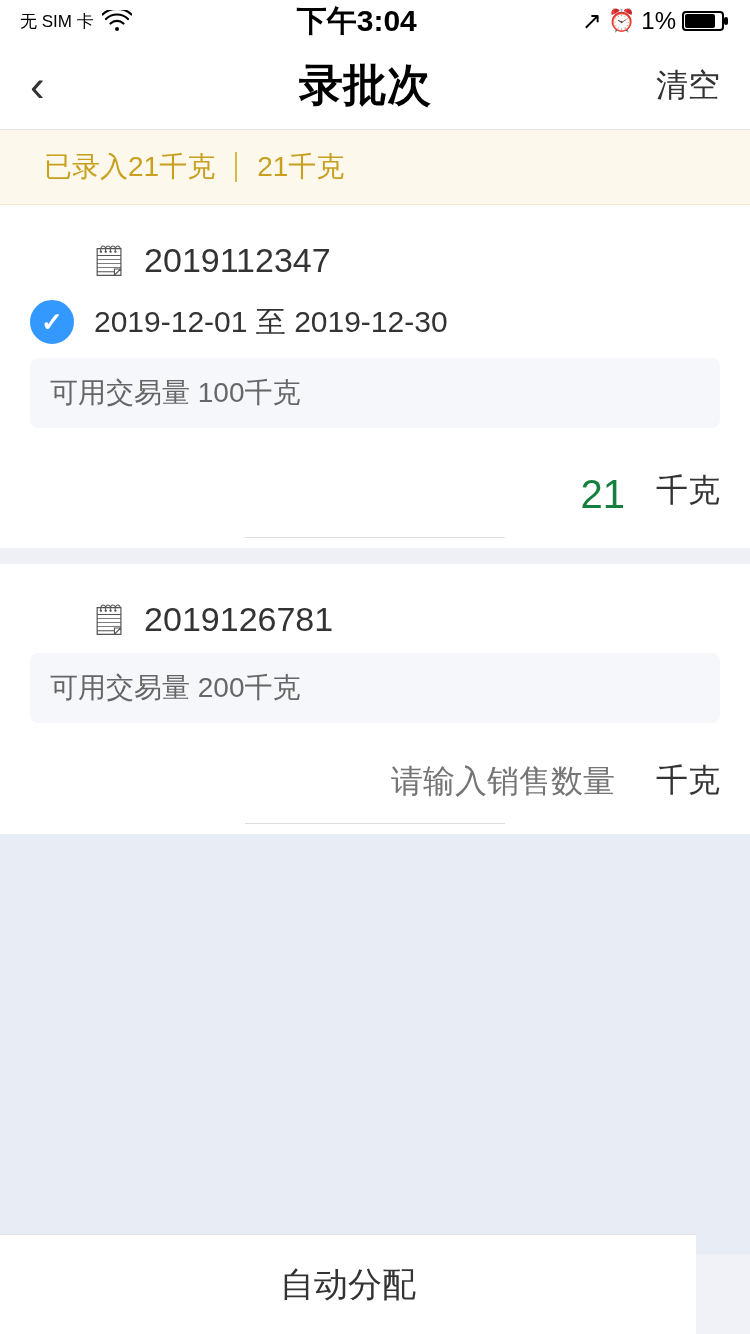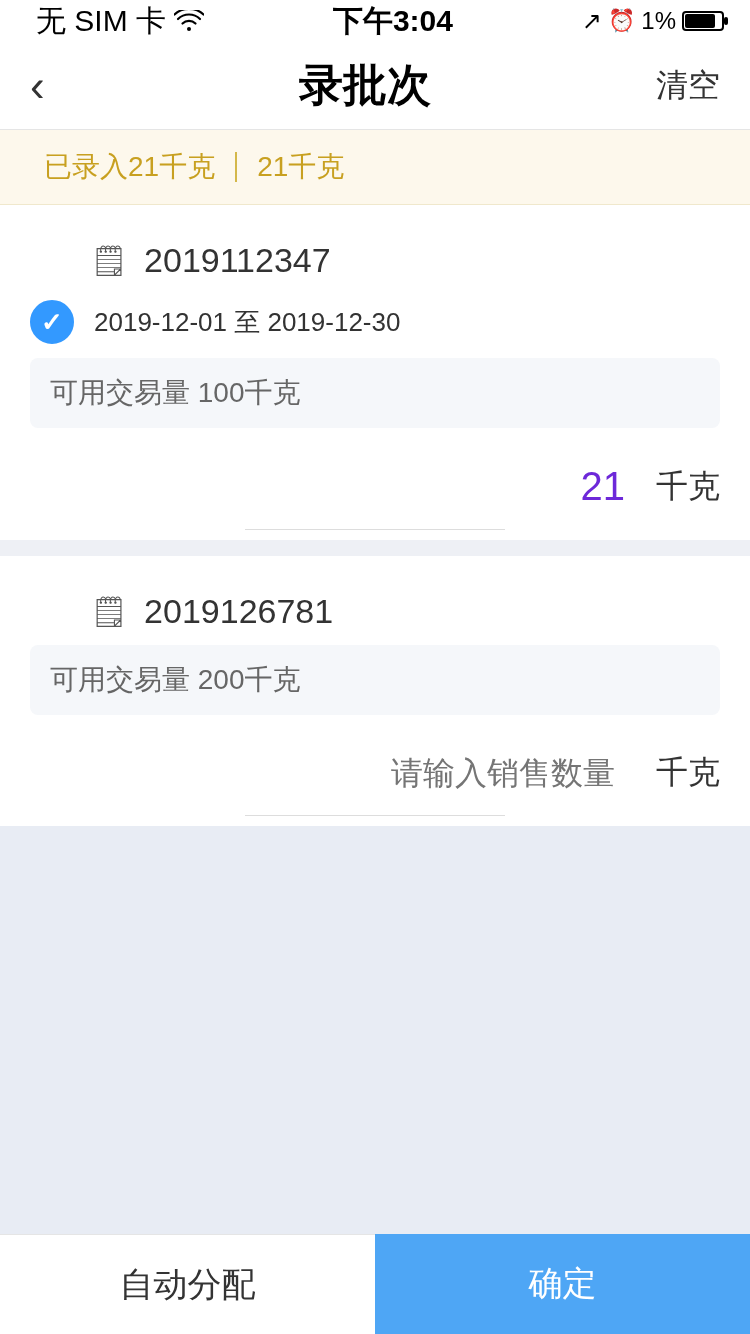--- a/index.html
+++ b/index.html
@@ -20,23 +20,22 @@
       display: flex;
       align-items: center;
       justify-content: space-between;
       padding: 0 20px;
       font-size: 26px;
     }
     .status-left {
       display: flex;
       align-items: center;
       gap: 8px;
-      font-size: 30px;
+      font-size: 17px;
       color: #000;
-      margin-left: 16px;
     }
     .status-center {
       font-size: 30px;
       font-weight: 700;
       color: #000;
     }
     .status-right {
       display: flex;
       align-items: center;
       gap: 6px;
@@ -146,21 +145,21 @@
       background: #3399ff;
       border-color: #3399ff;
     }
     .radio-btn.checked::after {
       content: '✓';
       color: #fff;
       font-size: 26px;
       font-weight: bold;
     }
     .date-range {
-      font-size: 26px;
+      font-size: 30px;
       color: #333;
     }
     .avail-row {
       background: #f5f7fa;
       border-radius: 8px;
       padding: 16px 20px;
       margin: 4px 0 0 0;
       font-size: 28px;
       color: #666;
     }
@@ -213,21 +212,21 @@
     .empty-area {
       background: #e8ecf4;
       flex: 1;
       min-height: 400px;
     }
 
     
     .bottom-bar {
       position: fixed;
       bottom: 0;
-      width: 750px;
+      width: 696px;
       height: 100px;
       display: flex;
     }
     .btn-auto {
       flex: 1;
       background: #fff;
       font-size: 34px;
       color: #333;
       border: none;
       outline: none;
@@ -305,21 +304,21 @@
     </div>
     <div class="card-date-row">
       <div class="radio-btn checked"></div>
       <span class="date-range">2019-12-01 至 2019-12-30</span>
     </div>
     <div class="avail-row">可用交易量 100千克</div>
     <div style="height:16px;"></div>
   </div>
 
   <div class="qty-row">
-    <input class="qty-input" type="number" value="21" style="font-size: 40px; color: #6d28d9; font-weight: 500; border: none; outline: none; text-align: right; width: 120px; background: transparent;">
+    <input class="qty-input" type="number" value="21" style="font-size: 40px; color: #15803d; font-weight: 500; border: none; outline: none; text-align: right; width: 120px; background: transparent; margin-top: 8px;">
     <span class="qty-unit">千克</span>
   </div>
   <div style="display:flex; justify-content:center; background:#fff; padding-bottom:10px;">
     <div style="width:260px; height:1px; background:#ddd;"></div>
   </div>
 
   <div class="section-sep"></div>
 
   <div class="card">
     <div class="card-header">
@@ -337,14 +336,13 @@
   <div style="display:flex; justify-content:center; background:#fff; padding-bottom:10px;">
     <div style="width:260px; height:1px; background:#ddd;"></div>
   </div>
 
   <div class="empty-area" style="min-height:420px; background:#e8ecf4;"></div>
 
 </div>
 
 <div class="bottom-bar">
   <button class="btn-auto">自动分配</button>
-  <button class="btn-confirm">确定</button>
 </div>
 
 </body></html>

